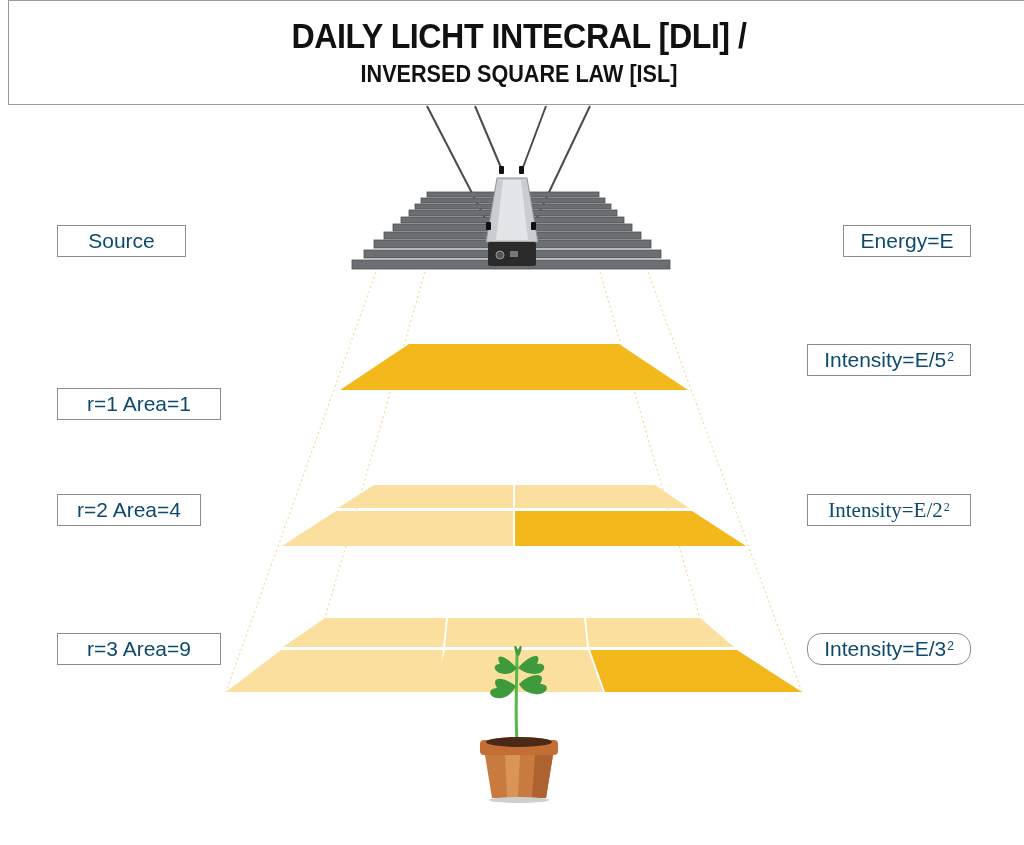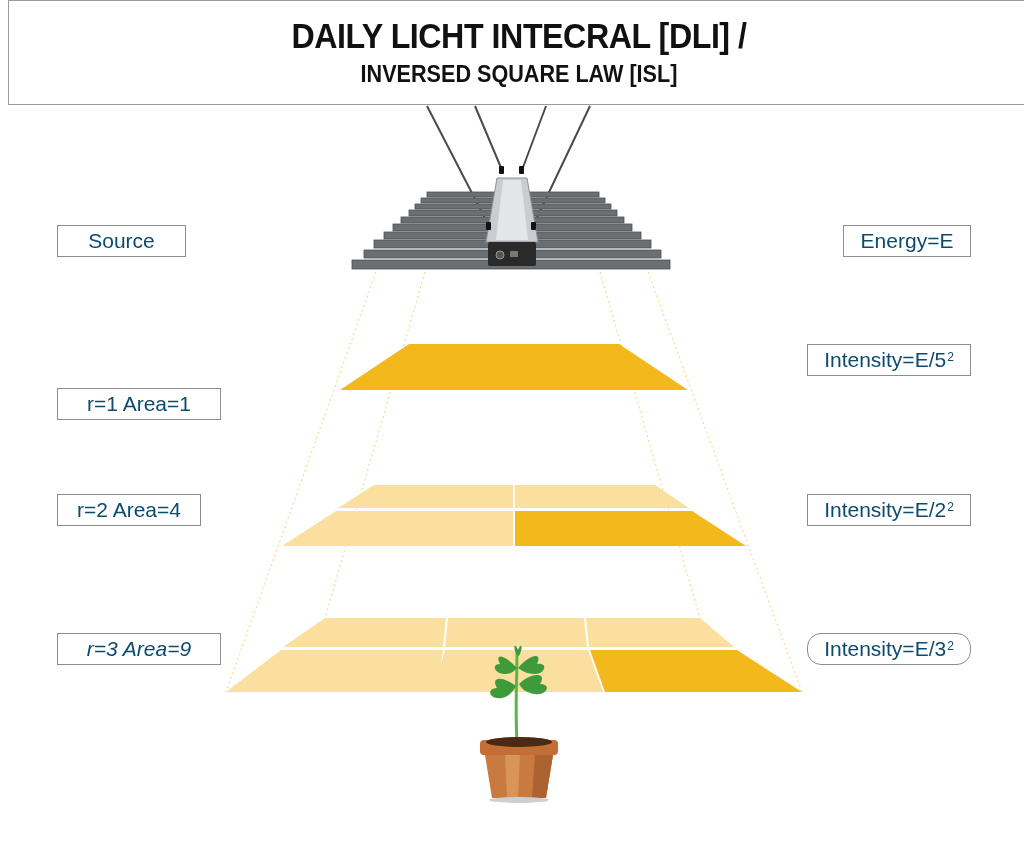--- a/index.html
+++ b/index.html
@@ -115,31 +115,31 @@
 
 <div class="label" style="left:57px; top:225px; width:129px;">
   <span>Source</span>
 </div>
 <div class="label" style="left:57px; top:344px; width:164px;margin-top:44px;">
   <span>r=1 Area=1</span>
 </div>
 <div class="label" style="left:57px; top:494px; width:144px;">
   <span>r=2 Area=4</span>
 </div>
-<div class="label" style="left:57px; top:633px; width:164px;font-style:italic;">
+<div class="label" style="left:57px; top:633px; width:164px;">
   <span>r=3 Area=9</span>
 </div>
 
 <div class="label" style="left:843px; top:225px; width:128px;">
   <span>Energy=E</span>
 </div>
 <div class="label" style="left:807px; top:344px; width:164px;">
   <span>Intensity=E/5</span>
     <sup>2</sup>
 </div>
-<div class="label" style="left:807px; top:494px; width:164px;">
+<div class="label" style="left:807px; top:494px; width:164px;font-family:Liberation Serif, serif;">
   <span>Intensity=E/2</span>
     <sup>2</sup>
 </div>
 <div class="label" style="left:807px; top:633px; width:164px;border-radius:14px;">
   <span>Intensity=E/3</span>
     <sup>2</sup>
 </div>
 
 </body></html>

